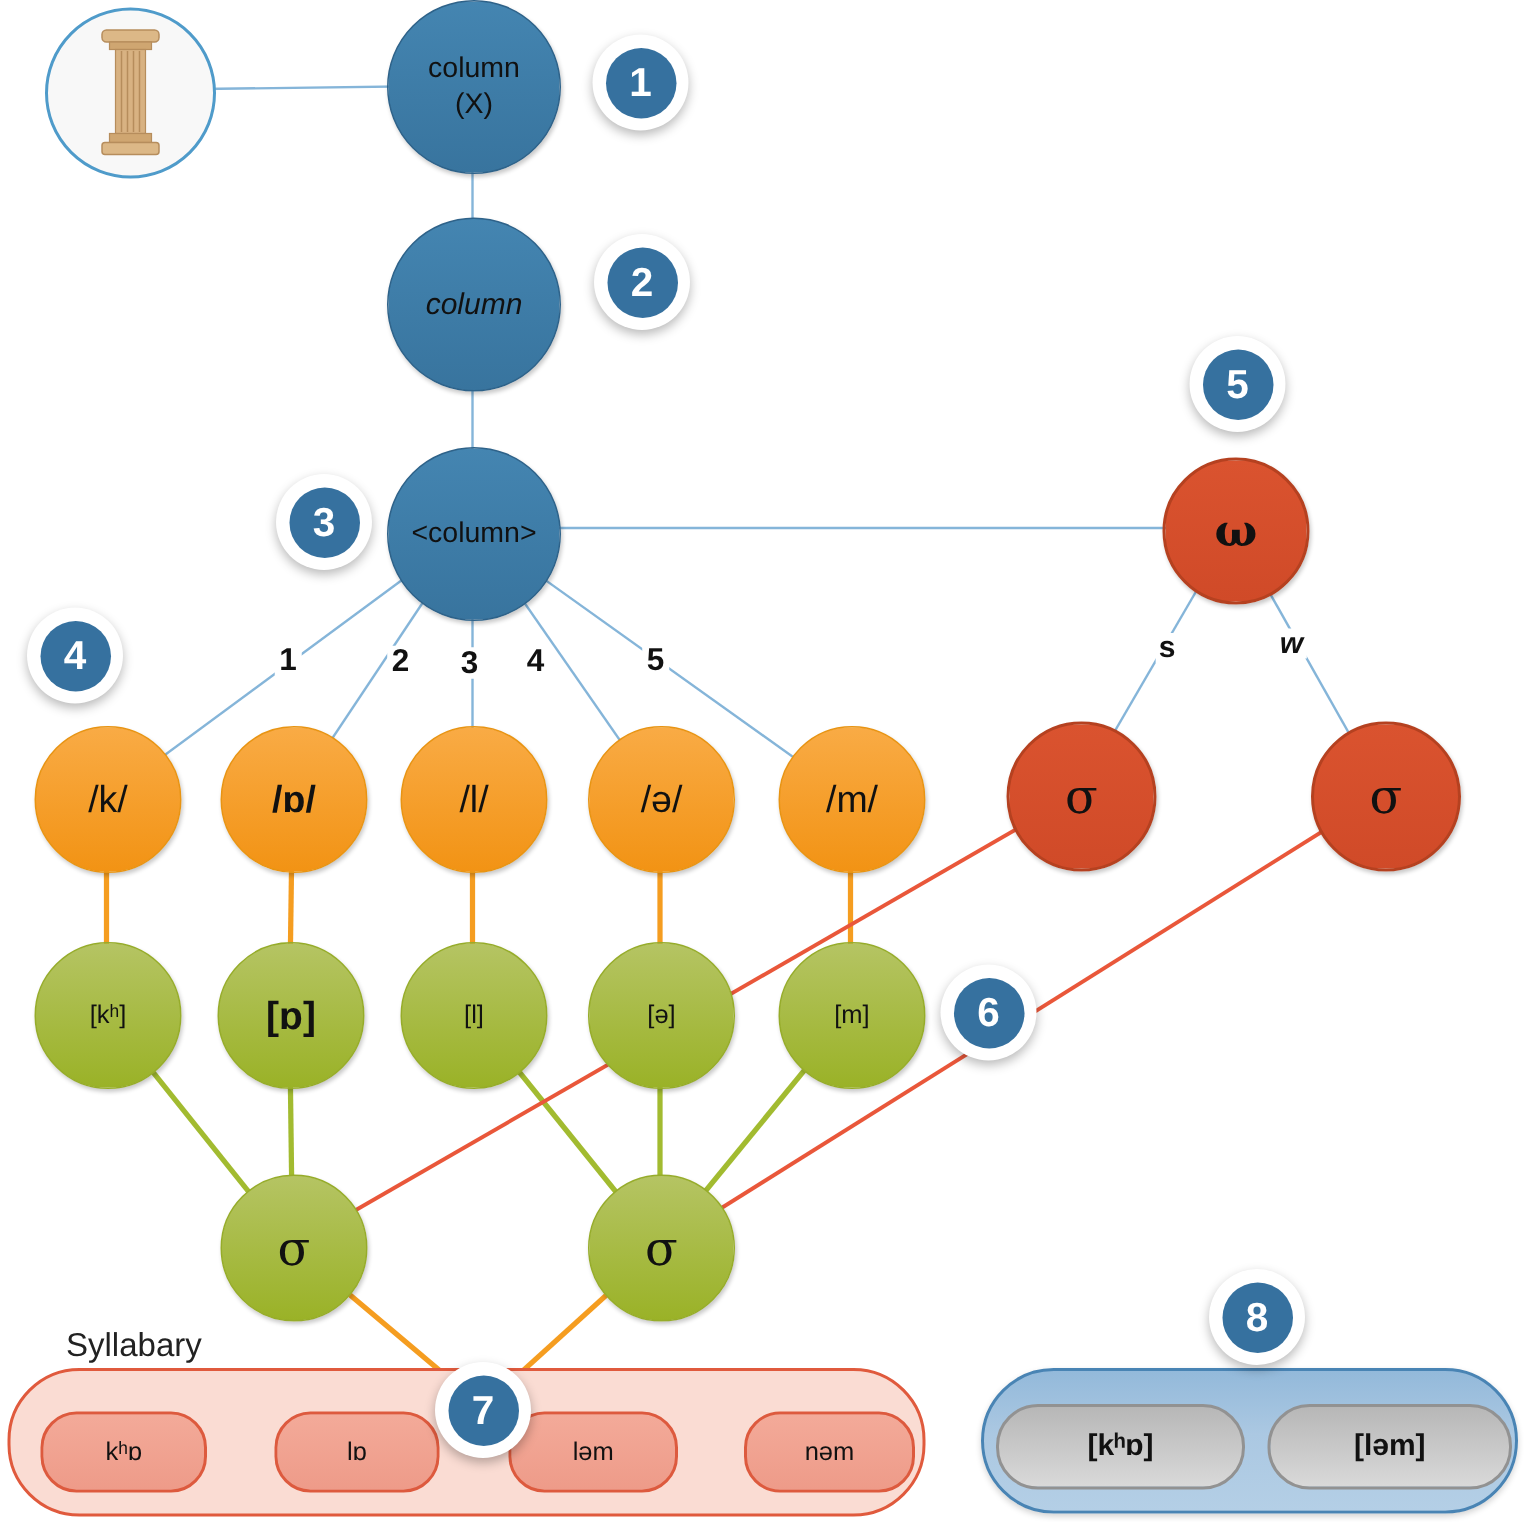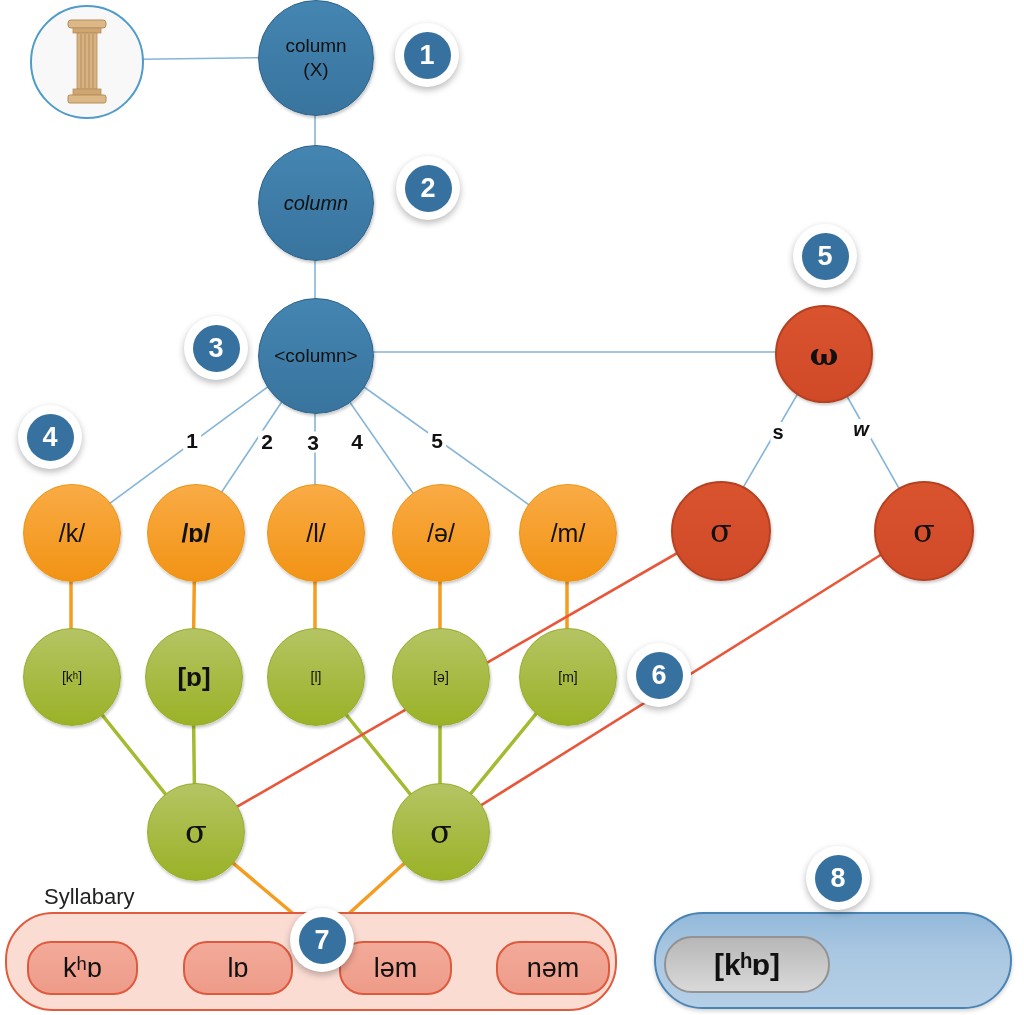--- a/index.html
+++ b/index.html
@@ -8,21 +8,21 @@
   svg.lines{position:absolute;left:0;top:0;z-index:1;}
 
   .node{position:absolute;border-radius:50%;display:flex;align-items:center;justify-content:center;
         text-align:center;z-index:2;color:#111;box-shadow:1px 2px 3px rgba(0,0,0,.22);}
   .node.blue{width:114px;height:114px;background:linear-gradient(180deg,#4485b1,#38749e);
              border:1px solid #2e6289;font-size:19px;line-height:1.25;}
   .node.blue.italic{font-style:italic;font-size:20px;}
   .node.orange{width:96px;height:96px;background:linear-gradient(180deg,#f9ab45,#f29314);
                border:1px solid #e8labl;border:1px solid #e89413;font-size:25px;}
   .node.green{width:96px;height:96px;background:linear-gradient(180deg,#b5c463,#9ab227);
-              border:1px solid #96ac2a;font-size:14px;}
+              border:1px solid #96ac2a;font-size:17px;}
   .node.red{width:96px;height:96px;background:linear-gradient(180deg,#da532f,#d04a28);
             border:2px solid #b54120;font-family:"DejaVu Serif","Liberation Serif",serif;font-size:32px;}
   .node.omega{width:94px;height:94px;font-weight:bold;font-size:30px;}
   .node.sigma-green{width:96px;height:96px;font-family:"DejaVu Serif","Liberation Serif",serif;font-size:32px;}
   .node.img-circle{width:110px;height:110px;background:#f8f8f8;border:2px solid #4f9bca;box-shadow:none;}
 
   .phoneme-1,.phone-1{font-weight:bold;}
   .phone-1{font-size:26px !important;}
 
   .badge{position:absolute;width:64px;height:64px;border-radius:50%;background:#fff;z-index:4;
@@ -35,28 +35,28 @@
   .swlabel{position:absolute;transform:translate(-50%,-50%);z-index:3;font-size:20px;font-weight:bold;
            color:#111;background:#fff;padding:0 2px;line-height:1;}
   .swlabel.w{font-style:italic;}
 
   .syllabary-title{position:absolute;left:44px;top:884px;font-size:22px;color:#222;z-index:3;}
 
   .syllabary-box{position:absolute;left:5px;top:912px;width:612px;height:99px;border-radius:48px;
                  background:#fadcd3;border:2px solid #e05a3d;box-sizing:border-box;z-index:2;}
   .syl-pill{position:absolute;top:27px;height:54px;border-radius:24px;box-sizing:border-box;
             background:linear-gradient(180deg,#f3aa99,#ee9b89);border:2px solid #dd5a3e;
-            display:flex;align-items:center;justify-content:center;font-size:27px;color:#111;}
+            display:flex;align-items:center;justify-content:center;font-size:17px;color:#111;}
 
   .output-box{position:absolute;left:654px;top:912px;width:358px;height:97px;border-radius:49px;
               background:linear-gradient(180deg,#93b9da 0%,#abc8e2 45%,#b4cfe6 100%);
               border:2px solid #4984b4;box-sizing:border-box;z-index:2;box-shadow:0 2px 4px rgba(0,0,0,.18);}
   .out-pill{position:absolute;top:22px;height:57px;border-radius:28px;box-sizing:border-box;
             background:linear-gradient(180deg,#b7b7b7,#d9d9d9);border:2px solid #929292;
-            display:flex;align-items:center;justify-content:center;font-size:30px;font-weight:bold;color:#111;}
+            display:flex;align-items:center;justify-content:center;font-size:20px;font-weight:bold;color:#111;}
 </style>
 </head>
 <body>
 
 <div class="canvas">
 
   <svg class="lines" width="1024" height="1015">
 
     <g stroke="#85b5d9" stroke-width="1.6">
       <line x1="85" y1="60" x2="315" y2="57"></line>
@@ -149,20 +149,21 @@
   <div class="syllabary-title">Syllabary</div>
   <div class="syllabary-box">
     <div class="syl-pill" style="left:20px;width:111px;">kʰɒ</div>
     <div class="syl-pill" style="left:332px;width:113px;">ləm</div>
     <div class="syl-pill" style="left:176px;width:110px;">lɒ</div>
     <div class="syl-pill" style="left:489px;width:114px;">nəm</div>
   </div>
 
   <div class="output-box">
     <div class="out-pill" style="left:8px;width:166px;">[kʰɒ]</div>
+    <div class="out-pill" style="left:189px;width:163px;">[ləm]</div>
   </div>
 
   <div class="badge" style="left:395px;top:23px;">
       <div class="inner">1</div>
     </div>
   <div class="badge" style="left:396px;top:156px;">
       <div class="inner">2</div>
     </div>
   <div class="badge" style="left:184px;top:316px;">
       <div class="inner">3</div>

